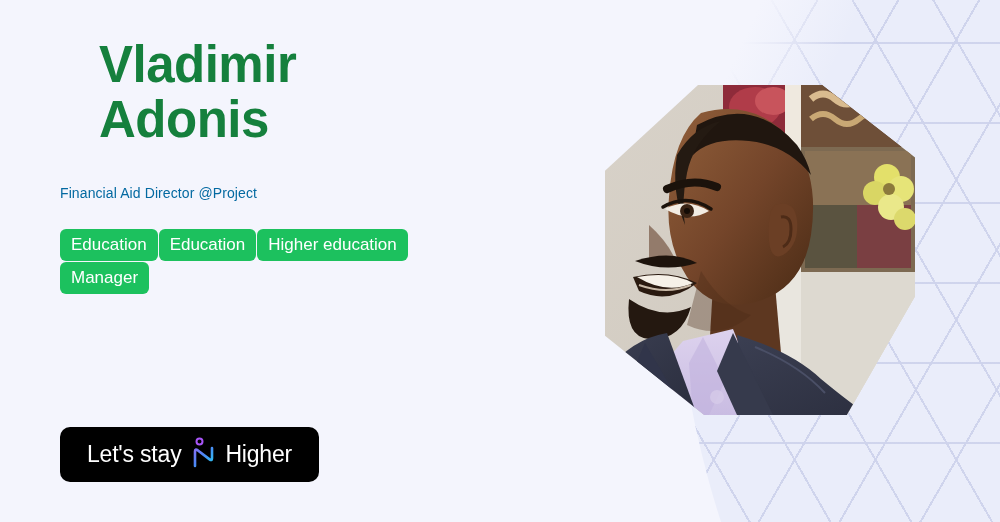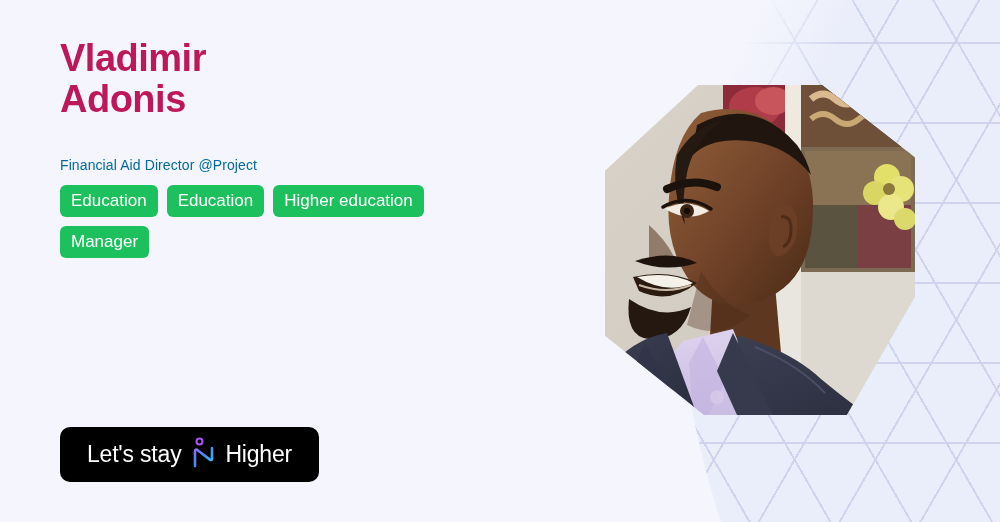--- a/index.html
+++ b/index.html
@@ -54,40 +54,41 @@
 
   
   .content {
     position: absolute;
     left: 60px;
     top: 38px;
     width: 520px;
   }
 
   .name {
-    font-size: 38px;
+    font-size: 51px;
     line-height: 1.07;
     font-weight: bold;
     letter-spacing: -0.5px;
-    color: #be185d;
+    color: #15803d;
     white-space: pre-line;
+    margin-left: 39px;
   }
 
   .headline {
     margin-top: 38px;
     font-size: 14px;
     color: #0369a1;
     letter-spacing: 0.1px;
   }
 
   .tags {
-    margin-top: 12px;
+    margin-top: 28px;
     display: flex;
     flex-wrap: wrap;
-    gap: 9px;
+    gap: 1px;
     max-width: 430px;
   }
 
   .tag {
     background: #1cc15e;
     color: #ffffff;
     font-size: 17px;
     line-height: 1;
     padding: 7px 11px 8px;
     border-radius: 6px;

